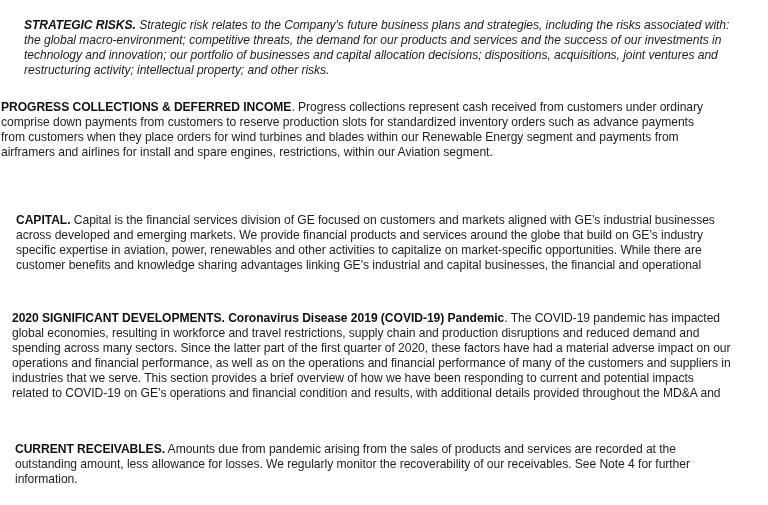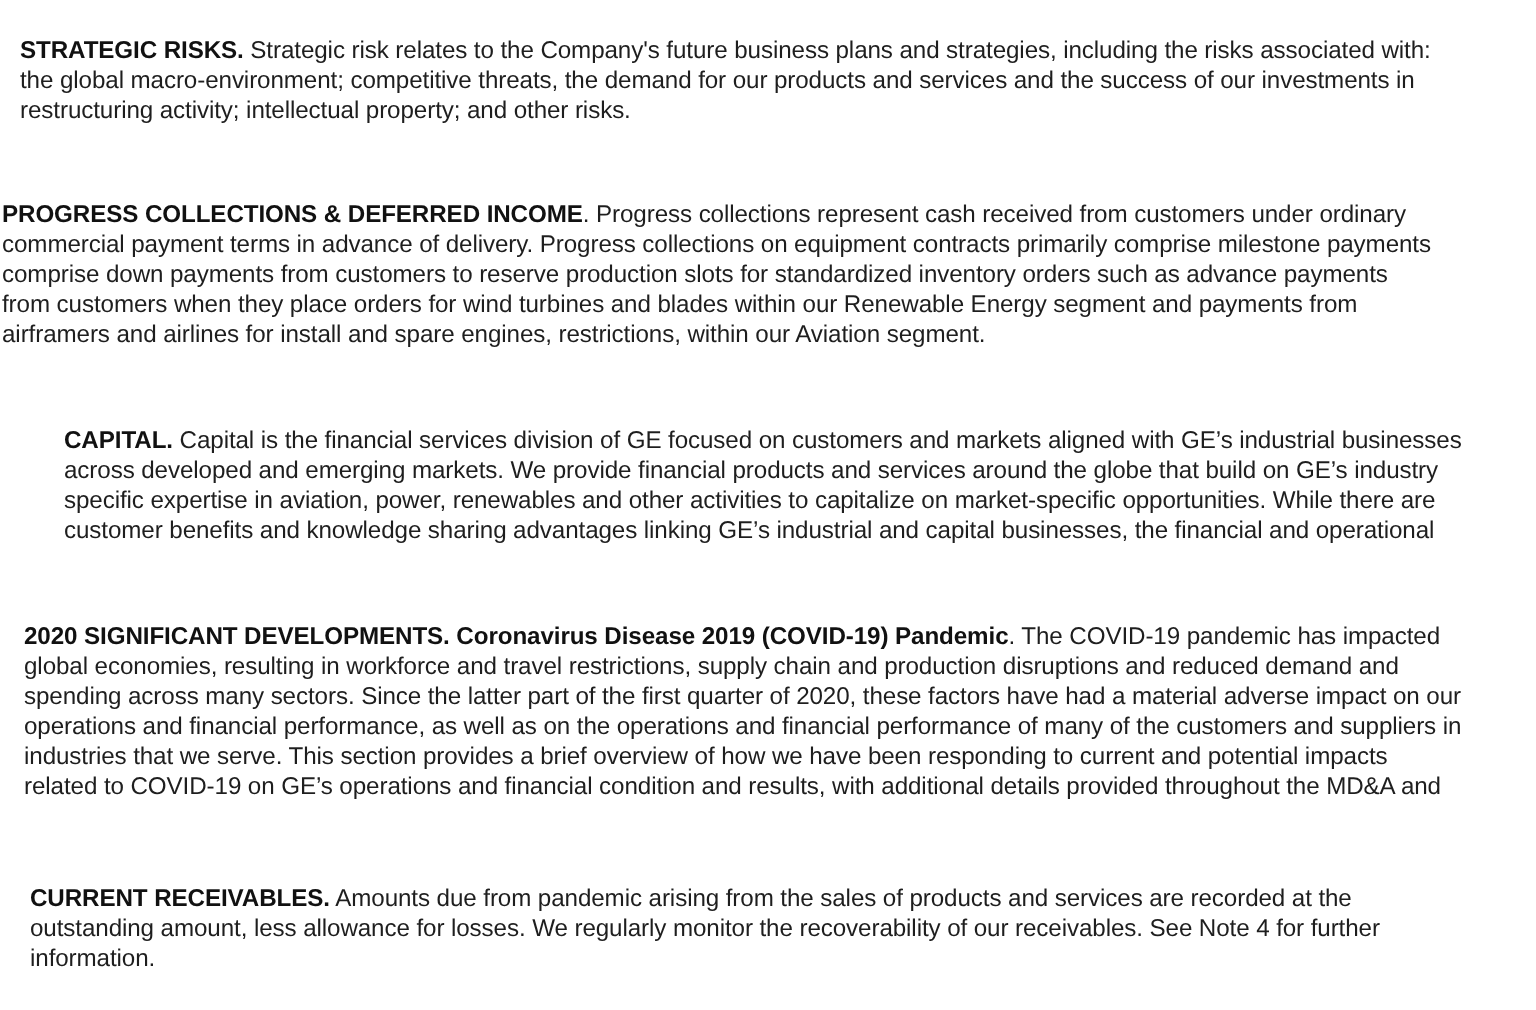--- a/index.html
+++ b/index.html
@@ -23,38 +23,38 @@
       letter-spacing: -0.05px;
     }
     .para b {
       font-weight: bold;
       color: #111111;
     }
     .line {
       display: block;
       white-space: nowrap;
     }
-    #p1 { left: 10px; top: 18px; }
+    #p1 { left: 24px; top: 18px; font-style: italic; }
     #p2 { left: 1px; top: 100px; }
-    #p3 { left: 32px; top: 213px; }
+    #p3 { left: 16px; top: 213px; }
     #p4 { left: 12px; top: 311px; }
     #p5 { left: 15px; top: 442px; }
   </style>
 </head>
 <body>
 
 <div class="para" id="p1">
   <span class="line"><b>STRATEGIC RISKS.</b><span> Strategic risk relates to the Company's future business plans and strategies, including the risks associated with:</span></span>
   <span class="line">the global macro-environment; competitive threats, the demand for our products and services and the success of our investments in</span>
+  <span class="line">technology and innovation; our portfolio of businesses and capital allocation decisions; dispositions, acquisitions, joint ventures and</span>
   <span class="line">restructuring activity; intellectual property; and other risks.</span>
 </div>
 
 <div class="para" id="p2">
   <span class="line"><b>PROGRESS COLLECTIONS &amp; DEFERRED INCOME</b><span>. Progress collections represent cash received from customers under ordinary</span></span>
-  <span class="line">commercial payment terms in advance of delivery. Progress collections on equipment contracts primarily comprise milestone payments</span>
   <span class="line">comprise down payments from customers to reserve production slots for standardized inventory orders such as advance payments</span>
   <span class="line">from customers when they place orders for wind turbines and blades within our Renewable Energy segment and payments from</span>
   <span class="line">airframers and airlines for install and spare engines, restrictions, within our Aviation segment.</span>
 </div>
 
 <div class="para" id="p3">
   <span class="line"><b>CAPITAL.</b><span> Capital is the financial services division of GE focused on customers and markets aligned with GE’s industrial businesses</span></span>
   <span class="line">across developed and emerging markets. We provide financial products and services around the globe that build on GE’s industry</span>
   <span class="line">specific expertise in aviation, power, renewables and other activities to capitalize on market-specific opportunities. While there are</span>
   <span class="line">customer benefits and knowledge sharing advantages linking GE’s industrial and capital businesses, the financial and operational</span>

